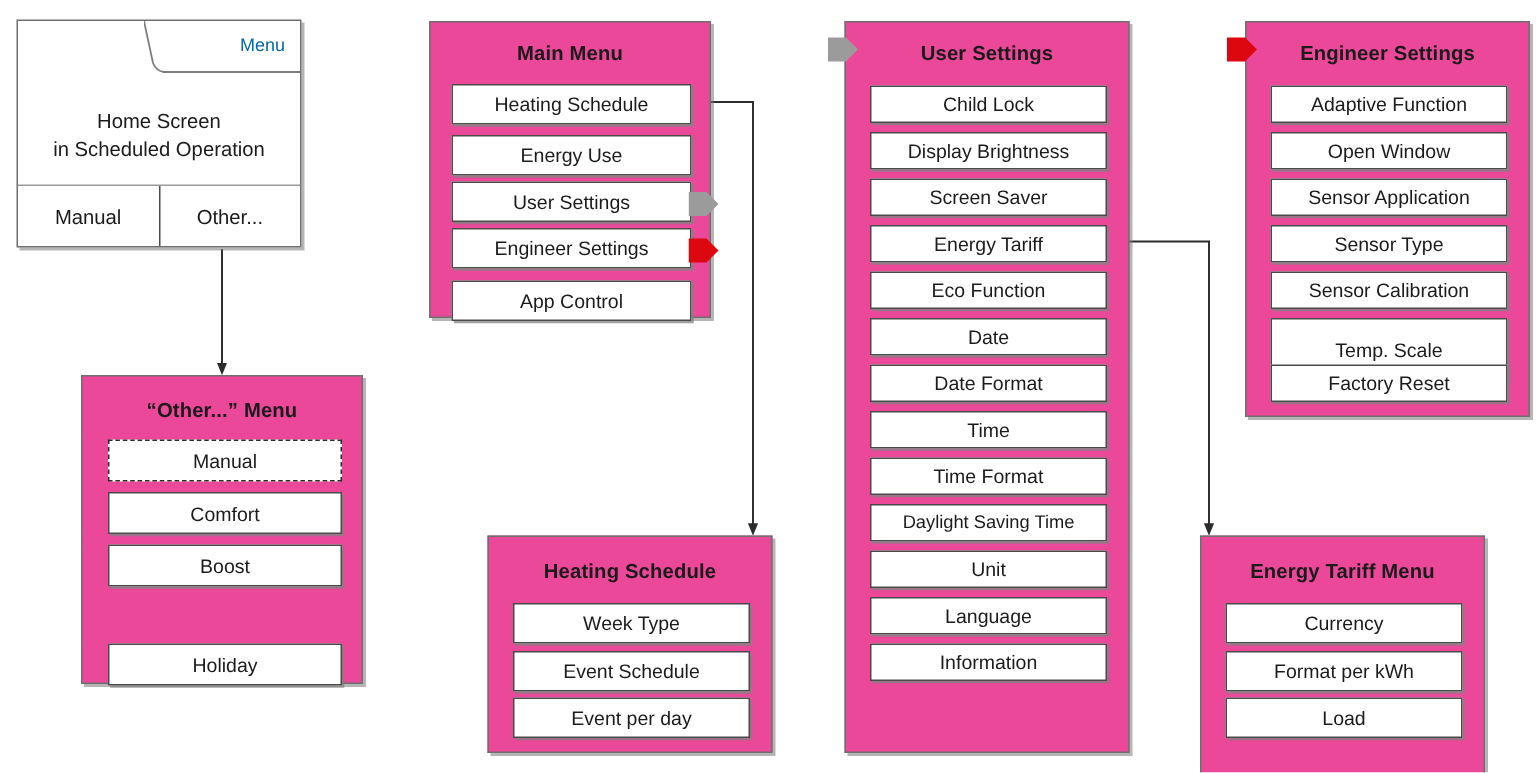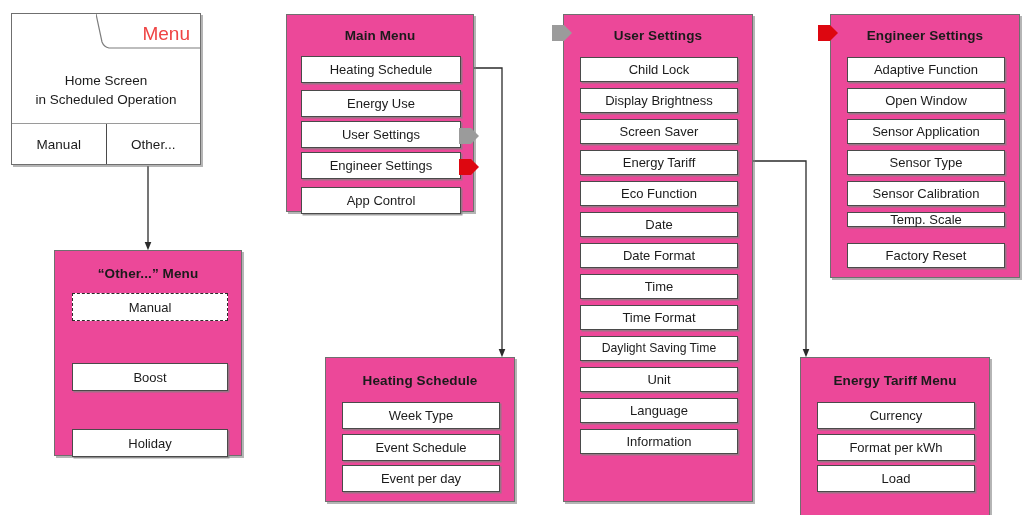--- a/index.html
+++ b/index.html
@@ -74,22 +74,22 @@
     top: 0px;
     width: 104px;
     height: 38px;
     overflow: visible;
   }
   #home-tab-wrap svg { display: block; }
   .home-tab-label {
     position: absolute;
     right: 10px;
     top: 9px;
-    font-size: 19px;
-    color: #ef4444;
+    font-size: 12px;
+    color: #0369a1;
   }
   .home-body {
     position: absolute;
     left: 0;
     right: 0;
     top: 42px;
     height: 68px;
     display: flex;
     flex-direction: column;
     align-items: center;
@@ -174,20 +174,21 @@
     <div class="home-softkeys">
       <div class="softkey">Manual</div>
       <div class="softkey">Other...</div>
     </div>
   </div>
 
   <div class="panel" id="other-menu" style="left:54px; top:250px; width:188px; height:206px;">
     <div class="panel-title" style="margin-top:16px;">“Other...” Menu</div>
 
     <div class="item dashed" style="position:absolute;left:17px;top:42px;width:156px;height:28px;">Manual</div>
+    <div class="item" style="position:absolute;left:17px;top:77px;width:156px;height:28px;">Comfort</div>
     <div class="item" style="position:absolute;left:17px;top:112px;width:156px;height:28px;">Boost</div>
     <div class="item" style="position:absolute;left:17px;top:178px;width:156px;height:28px;">Holiday</div>
   </div>
 
   <div class="panel" id="main-menu" style="left:286px; top:14px; width:188px; height:198px;">
     <div class="panel-title" style="margin-top:14px;">Main Menu</div>
 
     <div class="item" style="position:absolute;left:14px;top:41px;width:160px;height:27px;">Heating Schedule</div>
     <div class="item" style="position:absolute;left:14px;top:75px;width:160px;height:27px;">Energy Use</div>
     <div class="item" style="position:absolute;left:14px;top:106px;width:160px;height:27px;">User Settings</div>
@@ -239,21 +240,21 @@
   </div>
 
   <div class="panel" id="engineer-settings" style="left:830px; top:14px; width:190px; height:264px;">
     <div class="panel-title" style="margin-top:14px;">Engineer Settings</div>
 
     <div class="item" style="position:absolute;left:16px;top:42px;width:158px;height:25px;">Adaptive Function</div>
     <div class="item" style="position:absolute;left:16px;top:73px;width:158px;height:25px;">Open Window</div>
     <div class="item" style="position:absolute;left:16px;top:104px;width:158px;height:25px;">Sensor Application</div>
     <div class="item" style="position:absolute;left:16px;top:135px;width:158px;height:25px;">Sensor Type</div>
     <div class="item" style="position:absolute;left:16px;top:166px;width:158px;height:25px;">Sensor Calibration</div>
-    <div class="item" style="position:absolute;left:16px;top:197px;width:158px;height:15px;">Temp. Scale</div>
+    <div class="item" style="position:absolute;left:16px;top:197px;width:158px;height:42px;">Temp. Scale</div>
     <div class="item" style="position:absolute;left:16px;top:228px;width:158px;height:25px;">Factory Reset</div>
   </div>
 
   <div class="flag" style="left:818px;top:23px;">
     <svg width="22" height="20" viewBox="0 0 22 20">
       <path d="M0,2 L12,2 L20,10 L12,18 L0,18 Z" fill="#dd0710"></path>
     </svg>
   </div>
 
   <div class="panel" id="energy-tariff-menu" style="left:800px; top:357px; width:190px; height:182px;">

